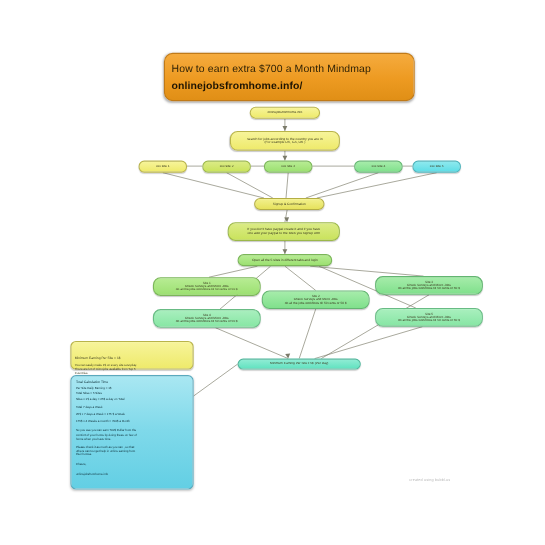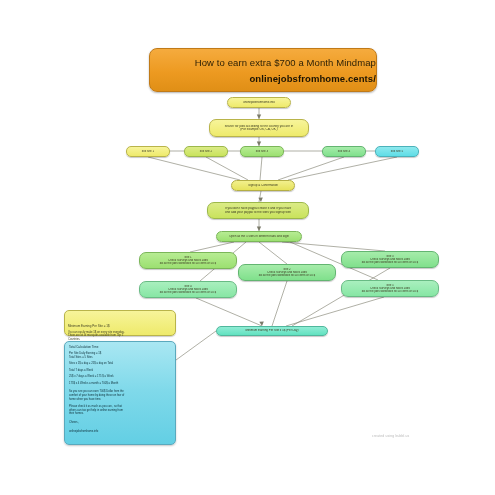--- a/index.html
+++ b/index.html
@@ -55,21 +55,20 @@
     width: 228px; height: 44px;
     border-radius: 8px;
     border: 1px solid #c07a18;
     background: linear-gradient(180deg,#f5ab3e 0%, #ed9a21 55%, #e08f16 100%);
     box-shadow: 0 1px 2px rgba(0,0,0,0.3);
     display: flex;
     flex-direction: column;
     justify-content: center;
     padding-left: 6px;
     box-sizing: border-box;
-    text-align: right;
   }
   #title-banner .t1 {
     font-size: 9.5px;
     color: #2f2206;
     letter-spacing: 0.1px;
     margin-bottom: 5px;
   }
   #title-banner .t2 {
     font-size: 9.5px;
     color: #1d1403;
@@ -197,21 +196,21 @@
       <polygon points="259,119 256.8,114.6 261.2,114.6"></polygon>
       <polygon points="259,146 256.8,141.6 261.2,141.6"></polygon>
       <polygon points="261,202 258.3,197.8 262.8,197.4"></polygon>
       <polygon points="259,231 256.8,226.6 261.2,226.6"></polygon>
       <polygon points="262,326 259.3,321.8 263.8,321.4"></polygon>
     </g>
   </svg>
 
   <div id="title-banner">
     <span class="t1">How to earn extra $700 a Month Mindmap</span>
-    <span class="t2">onlinejobsfromhome.cents/</span>
+    <span class="t2">onlinejobsfromhome.info/</span>
   </div>
 
   <div class="node c-yellow" id="n-root">
     <span class="ln">onlinejobsfromhome.info</span>
   </div>
 
   <div class="node c-yellow" id="n-search">
     <span class="ln">search for jobs according to the country you are in</span>
     <span class="ln">(For example US, CA, UK )</span>
   </div>

